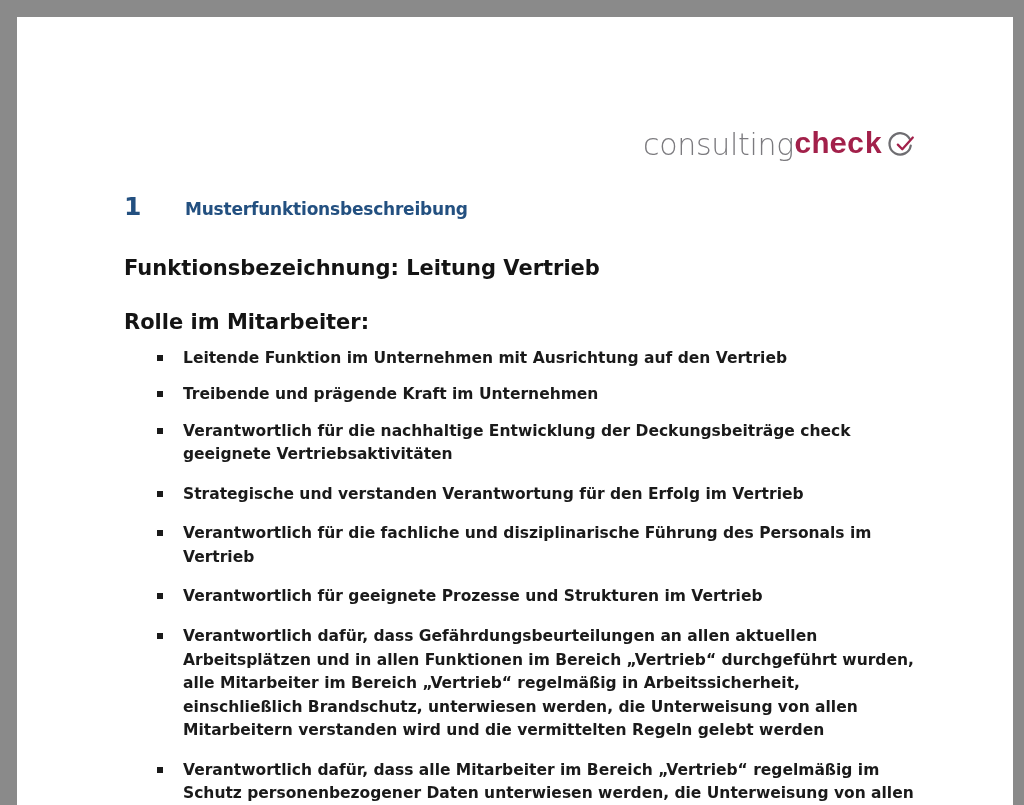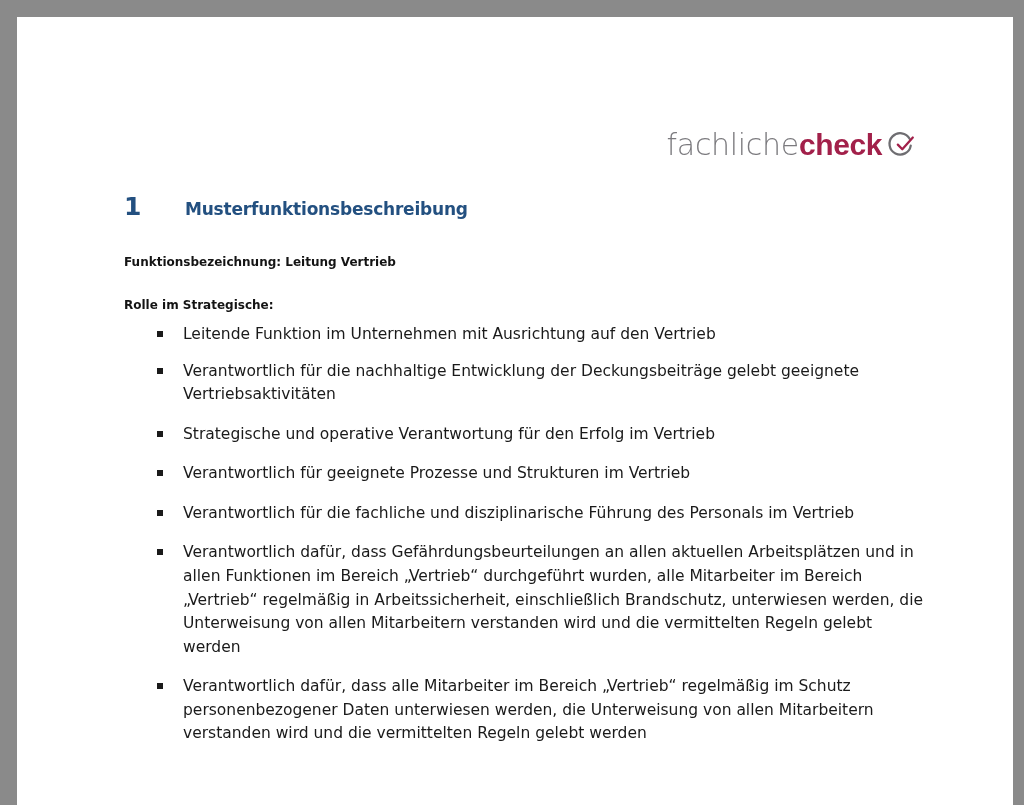--- a/index.html
+++ b/index.html
@@ -44,21 +44,21 @@
   }
   .logo-consulting {
     font-family: "DejaVu Sans", sans-serif;
     font-size: 30px;
     font-weight: 300;
     letter-spacing: -0.3px;
     color: #7b7a7e;
     line-height: 1;
   }
   .logo-check {
-    font-family: Liberation Sans, sans-serif;
+    font-family: Liberation Mono, monospace;
     font-size: 30px;
     font-weight: 700;
     letter-spacing: -0.4px;
     color: #a2204a;
     line-height: 1;
     text-align: center;
   }
   .logo-mark {
     margin-left: 4px;
     display: block;
@@ -93,21 +93,21 @@
   .content {
     position: absolute;
     left: 107px;
     top: 238px;
     width: 800px;
     color: #1a1a1a;
   }
 
   .label {
     font-family: "DejaVu Sans", sans-serif;
-    font-size: 12px;
+    font-size: 21px;
     font-weight: 700;
     line-height: 1.3;
     margin: 0 0 0 0;
     padding: 0;
     color: #141414;
   }
   .label.spaced {
     margin-top: 27px;
   }
 
@@ -115,21 +115,21 @@
     list-style: none;
     margin: 10px 0 0 0;
     padding: 0;
   }
   ul.bullets li {
     position: relative;
     padding-left: 59px;
     margin-bottom: 12px;
     font-family: "DejaVu Sans", sans-serif;
     font-size: 15.5px;
-    font-weight: 400;
+    font-weight: 700;
     line-height: 1.52;
     color: #1a1a1a;
   }
   ul.bullets li:last-child {
     margin-bottom: 0;
   }
   ul.bullets li .sq {
     position: absolute;
     left: 33px;
     top: 8px;
@@ -144,63 +144,67 @@
     margin-bottom: 16px;
   }
 </style>
 </head>
 <body>
 
 <div id="viewport">
   <div id="page">
 
     <div class="logo-wrap">
-      <span class="logo-consulting">fachliche</span>
+      <span class="logo-consulting">consulting</span>
         <span class="logo-check">check</span>
       <svg class="logo-mark" viewBox="0 0 32 32" aria-hidden="true">
         <path d="M25.2 9.4 A11.4 11.4 0 1 0 26.4 16.6" fill="none" stroke="#6e6d71" stroke-width="2.4" stroke-linecap="round"></path>
         <path d="M12.6 15.6 L17.4 20.6 L28.6 8.0" fill="none" stroke="#a2204a" stroke-width="2.4" stroke-linecap="round" stroke-linejoin="round"></path>
       </svg>
     </div>
 
     <div class="heading-row">
       <span class="heading-num">1</span>
       <span class="heading-text">Musterfunktionsbeschreibung</span>
     </div>
 
     <div class="content">
 
       <p class="label">Funktionsbezeichnung: Leitung Vertrieb</p>
 
-      <p class="label spaced">Rolle im Strategische:</p>
+      <p class="label spaced">Rolle im Mitarbeiter:</p>
 
       <ul class="bullets tight">
         <li>
           <span class="sq"></span>
           <span>Leitende Funktion im Unternehmen mit Ausrichtung auf den Vertrieb</span>
         </li>
+        <li>
+          <span class="sq"></span>
+          <span>Treibende und prägende Kraft im Unternehmen</span>
+        </li>
       </ul>
 
 
       <ul class="bullets loose">
         <li>
           <span class="sq"></span>
-          <span>Verantwortlich für die nachhaltige Entwicklung der Deckungsbeiträge gelebt geeignete Vertriebsaktivitäten</span>
-        </li>
-        <li>
-          <span class="sq"></span>
-          <span>Strategische und operative Verantwortung für den Erfolg im Vertrieb</span>
+          <span>Verantwortlich für die nachhaltige Entwicklung der Deckungsbeiträge check geeignete Vertriebsaktivitäten</span>
+        </li>
+        <li>
+          <span class="sq"></span>
+          <span>Strategische und verstanden Verantwortung für den Erfolg im Vertrieb</span>
+        </li>
+        <li>
+          <span class="sq"></span>
+          <span>Verantwortlich für die fachliche und disziplinarische Führung des Personals im Vertrieb</span>
         </li>
         <li>
           <span class="sq"></span>
           <span>Verantwortlich für geeignete Prozesse und Strukturen im Vertrieb</span>
-        </li>
-        <li>
-          <span class="sq"></span>
-          <span>Verantwortlich für die fachliche und disziplinarische Führung des Personals im Vertrieb</span>
         </li>
         <li>
           <span class="sq"></span>
           <span>Verantwortlich dafür, dass Gefährdungsbeurteilungen an allen aktuellen Arbeitsplätzen und in allen Funktionen im Bereich „Vertrieb“ durchgeführt wurden, alle Mitarbeiter im Bereich „Vertrieb“ regelmäßig in Arbeitssicherheit, einschließlich Brandschutz, unterwiesen werden, die Unterweisung von allen Mitarbeitern verstanden wird und die vermittelten Regeln gelebt werden</span>
         </li>
         <li>
           <span class="sq"></span>
           <span>Verantwortlich dafür, dass alle Mitarbeiter im Bereich „Vertrieb“ regelmäßig im Schutz personenbezogener Daten unterwiesen werden, die Unterweisung von allen Mitarbeitern verstanden wird und die vermittelten Regeln gelebt werden</span>
         </li>
       </ul>

